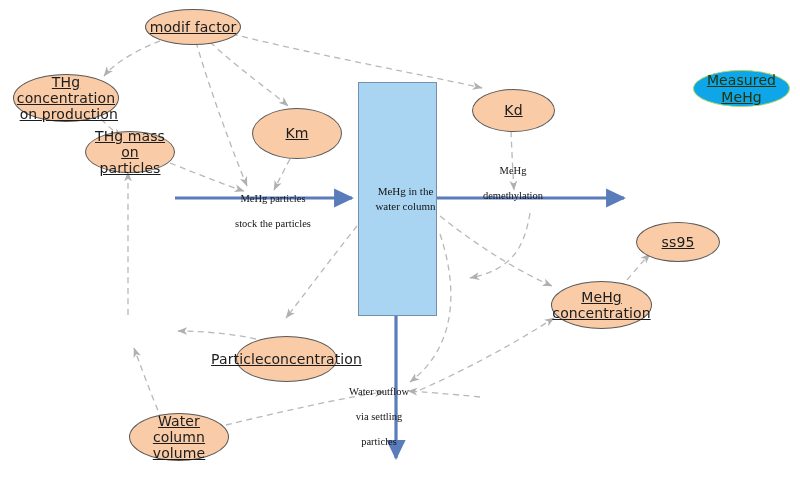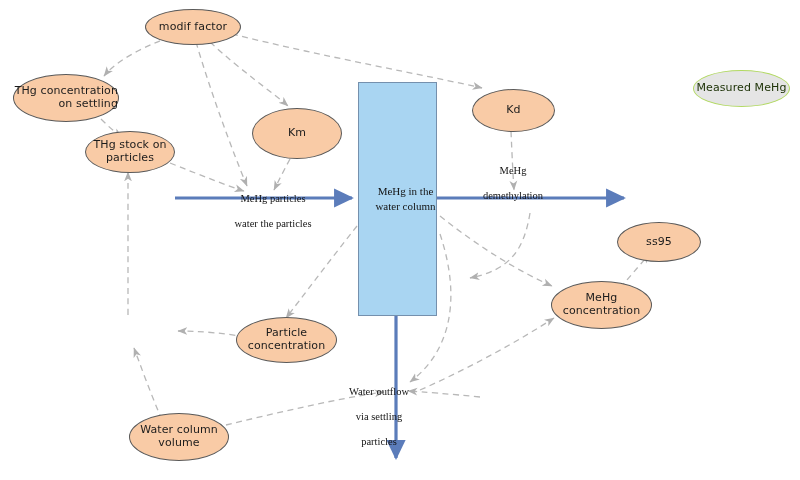--- a/index.html
+++ b/index.html
@@ -33,25 +33,26 @@
     text-align: center;
     box-sizing: border-box;
     line-height: 1.15;
   }
   .ellipse {
     border-radius: 50%;
     background: #f9cba6;
     border: 1.6px solid #595959;
     color: #1c1c1c;
     font-family: "DejaVu Sans", sans-serif;
-    font-size: 11px;
+    font-size: 14px;
     letter-spacing: .1px;
+    text-decoration: underline;
   }
   .ellipse.green {
-    background: #e5e5e5;
+    background: #0ea5e9;
     border: 1.6px solid #b2d962;
     color: #20350a;
   }
   .stock-box {
     background: #a9d5f2;
     border: 1.4px solid #7590ad;
     color: #141414;
     font-family: "Liberation Serif", serif;
     font-size: 11px;
     line-height: 1.35;
@@ -134,64 +135,64 @@
     <span>MeHg in the</span>
     <span>water column</span>
   </div>
 
   <div class="node ellipse" style="left:145px; top:9px; width:96px; height:36px;">
     <span>modif factor</span>
   </div>
 
   <div class="node ellipse" style="left:13px; top:74px; width:106px; height:48px; flex-direction:column;align-items:flex-end;">
     <span>THg concentration</span>
-    <span>on settling</span>
+    <span>on production</span>
   </div>
 
   <div class="node ellipse" style="left:85px; top:131px; width:90px; height:42px; flex-direction:column;">
-    <span>THg stock on</span>
+    <span>THg mass on</span>
     <span>particles</span>
   </div>
 
   <div class="node ellipse" style="left:252px; top:108px; width:90px; height:51px;">
     <span>Km</span>
   </div>
 
   <div class="node ellipse" style="left:472px; top:89px; width:83px; height:43px;">
     <span>Kd</span>
   </div>
 
-  <div class="node ellipse" style="left:617px; top:222px; width:84px; height:40px;">
+  <div class="node ellipse" style="left:636px; top:222px; width:84px; height:40px;">
     <span>ss95</span>
   </div>
 
   <div class="node ellipse" style="left:551px; top:281px; width:101px; height:48px; flex-direction:column;">
     <span>MeHg</span>
     <span>concentration</span>
   </div>
 
 
-  <div class="node ellipse" style="left:236px; top:317px; width:101px; height:46px; flex-direction:column;">
+  <div class="node ellipse" style="left:236px; top:336px; width:101px; height:46px; ">
     <span>Particle</span>
     <span>concentration</span>
   </div>
 
 
   <div class="node ellipse" style="left:129px; top:413px; width:100px; height:48px; flex-direction:column;">
     <span>Water column</span>
     <span>volume</span>
   </div>
 
   <div class="node ellipse green" style="left:693px; top:70px; width:97px; height:37px;">
     <span>Measured MeHg</span>
   </div>
 
   <div class="flow-label" style="left:221px; top:180px; width:104px;">
     <div>MeHg particles</div>
-    <div>water the particles</div>
+    <div>stock the particles</div>
   </div>
 
   <div class="flow-label" style="left:463px; top:152px; width:100px;">
     <div>MeHg</div>
     <div>demethylation</div>
   </div>
 
   <div class="flow-label" style="left:330px; top:373px; width:98px;">
     <div>Water outflow</div>
     <div>via settling</div>

